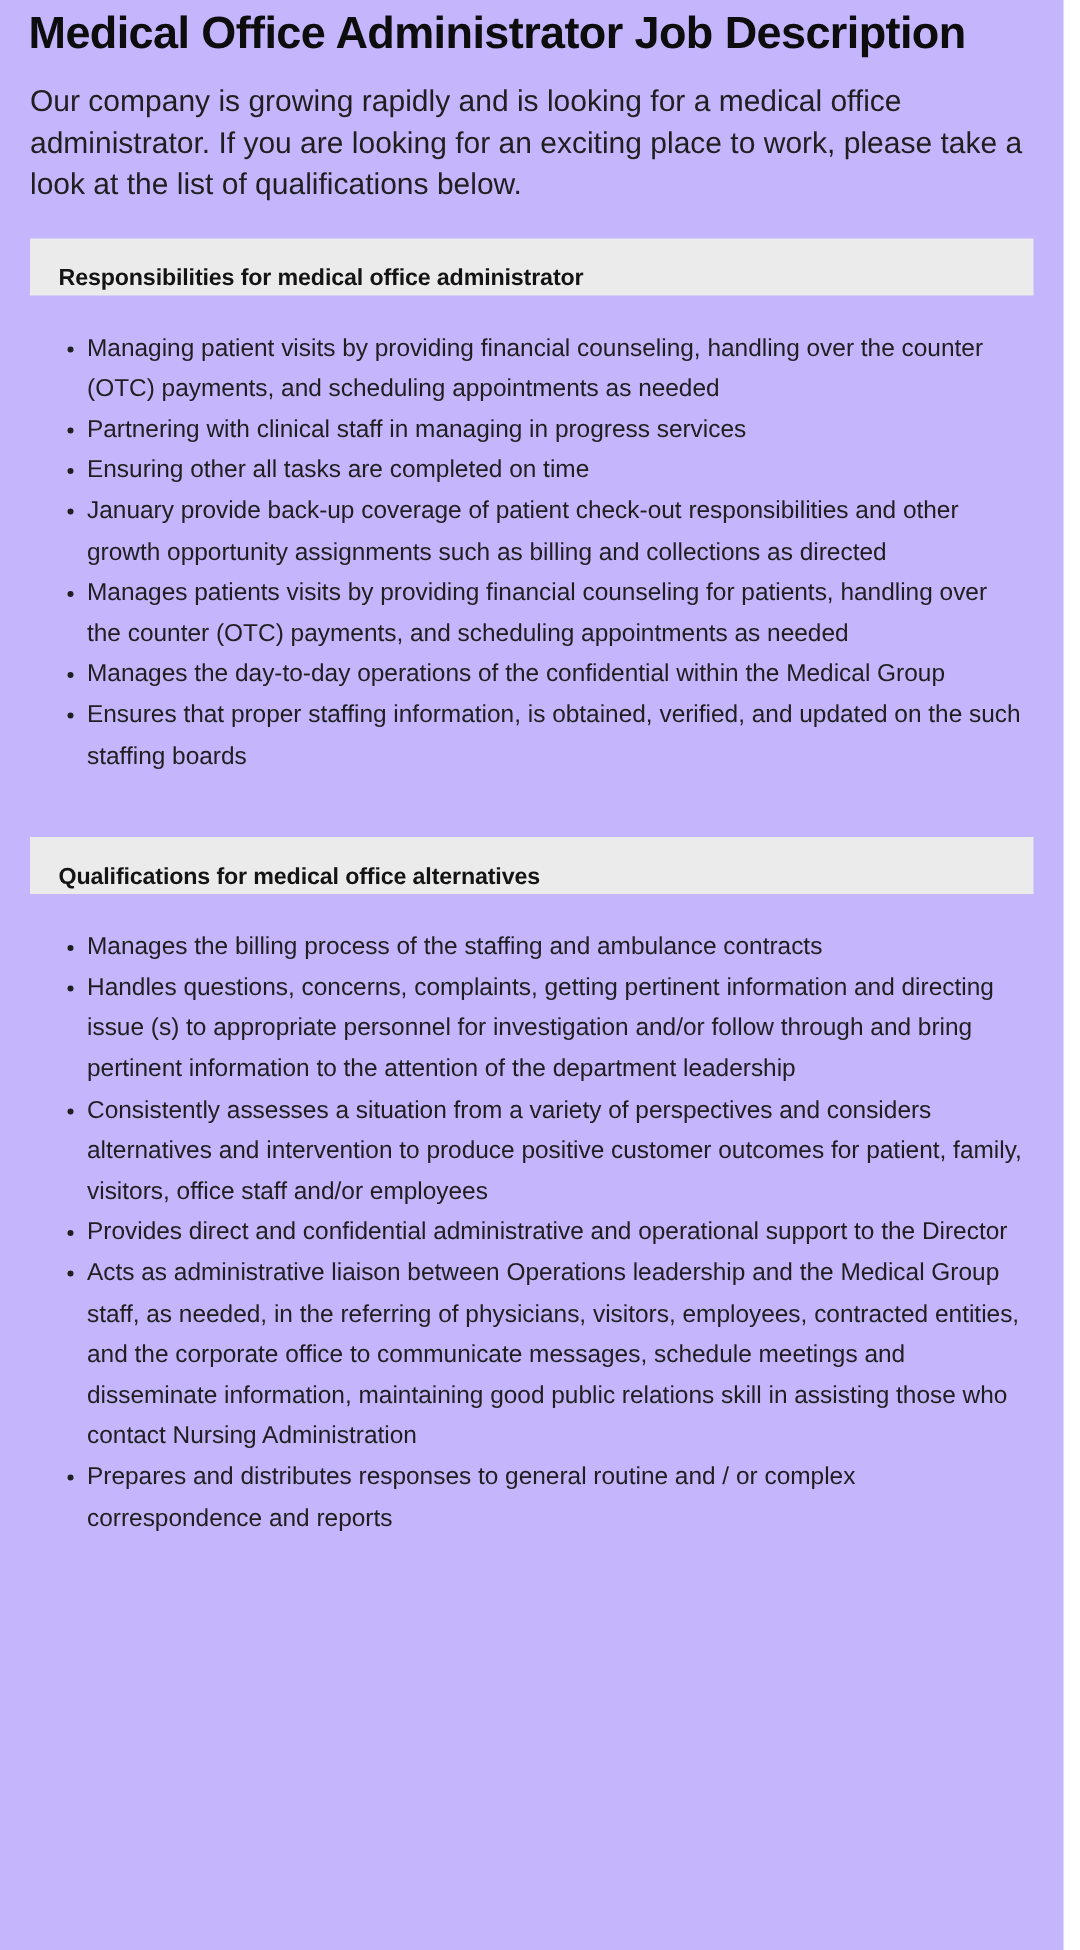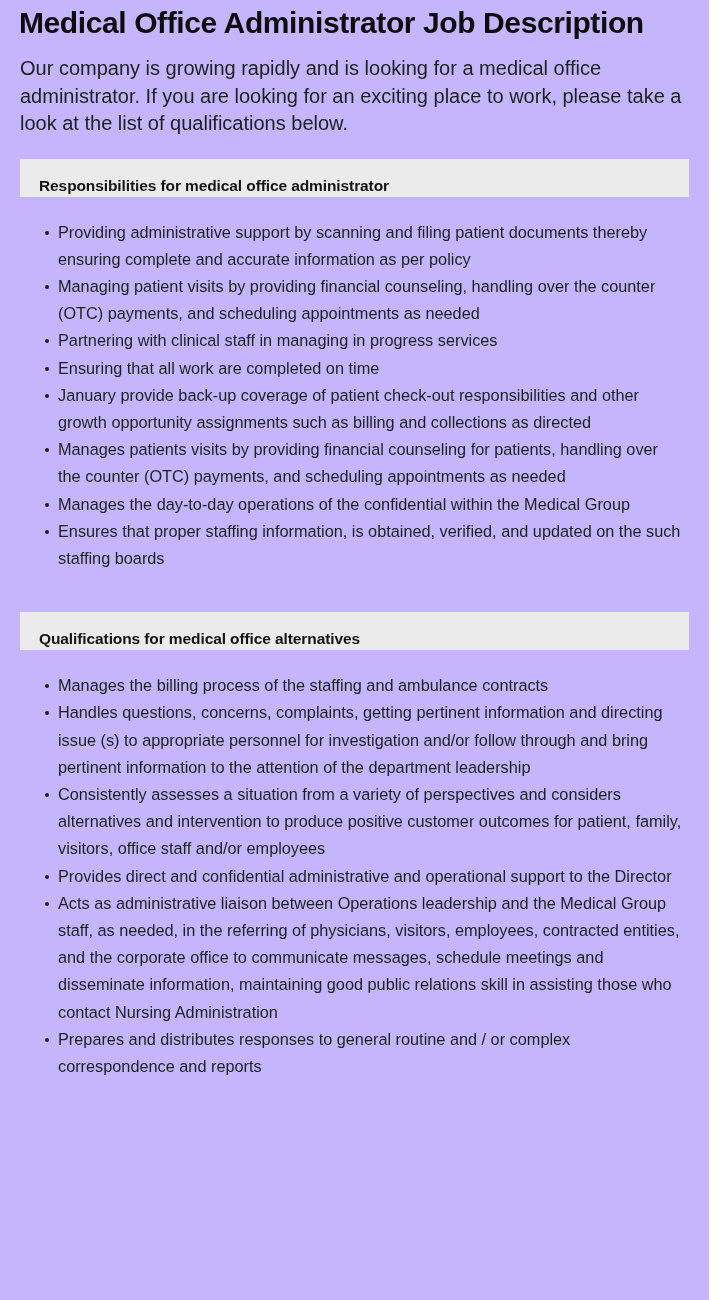--- a/index.html
+++ b/index.html
@@ -105,24 +105,23 @@
   <h1 class="doc-title">Medical Office Administrator Job Description</h1>
 
   <p class="intro">Our company is growing rapidly and is looking for a medical office administrator. If you are looking for an exciting place to work, please take a look at the list of qualifications below.</p>
 
   <div id="sections-root">
       <div class="section">
         <div class="section-banner">
           <span class="section-banner-label">Responsibilities for medical office administrator</span>
         </div>
         <ul class="bullet-list">
-          <li>Providing administrative support by scanning and filing patient documents thereby ensuring complete and accurate information as per policy</li>
           <li>Managing patient visits by providing financial counseling, handling over the counter (OTC) payments, and scheduling appointments as needed</li>
           <li>Partnering with clinical staff in managing in progress services</li>
-          <li>Ensuring that all work are completed on time</li>
+          <li>Ensuring other all tasks are completed on time</li>
           <li>January provide back-up coverage of patient check-out responsibilities and other growth opportunity assignments such as billing and collections as directed</li>
           <li>Manages patients visits by providing financial counseling for patients, handling over the counter (OTC) payments, and scheduling appointments as needed</li>
           <li>Manages the day-to-day operations of the confidential within the Medical Group</li>
           <li>Ensures that proper staffing information, is obtained, verified, and updated on the such staffing boards</li>
         </ul>
         <div class="section-gap-bottom"></div>
       </div>
       <div class="section">
         <div class="section-banner">
           <span class="section-banner-label">Qualifications for medical office alternatives</span>

